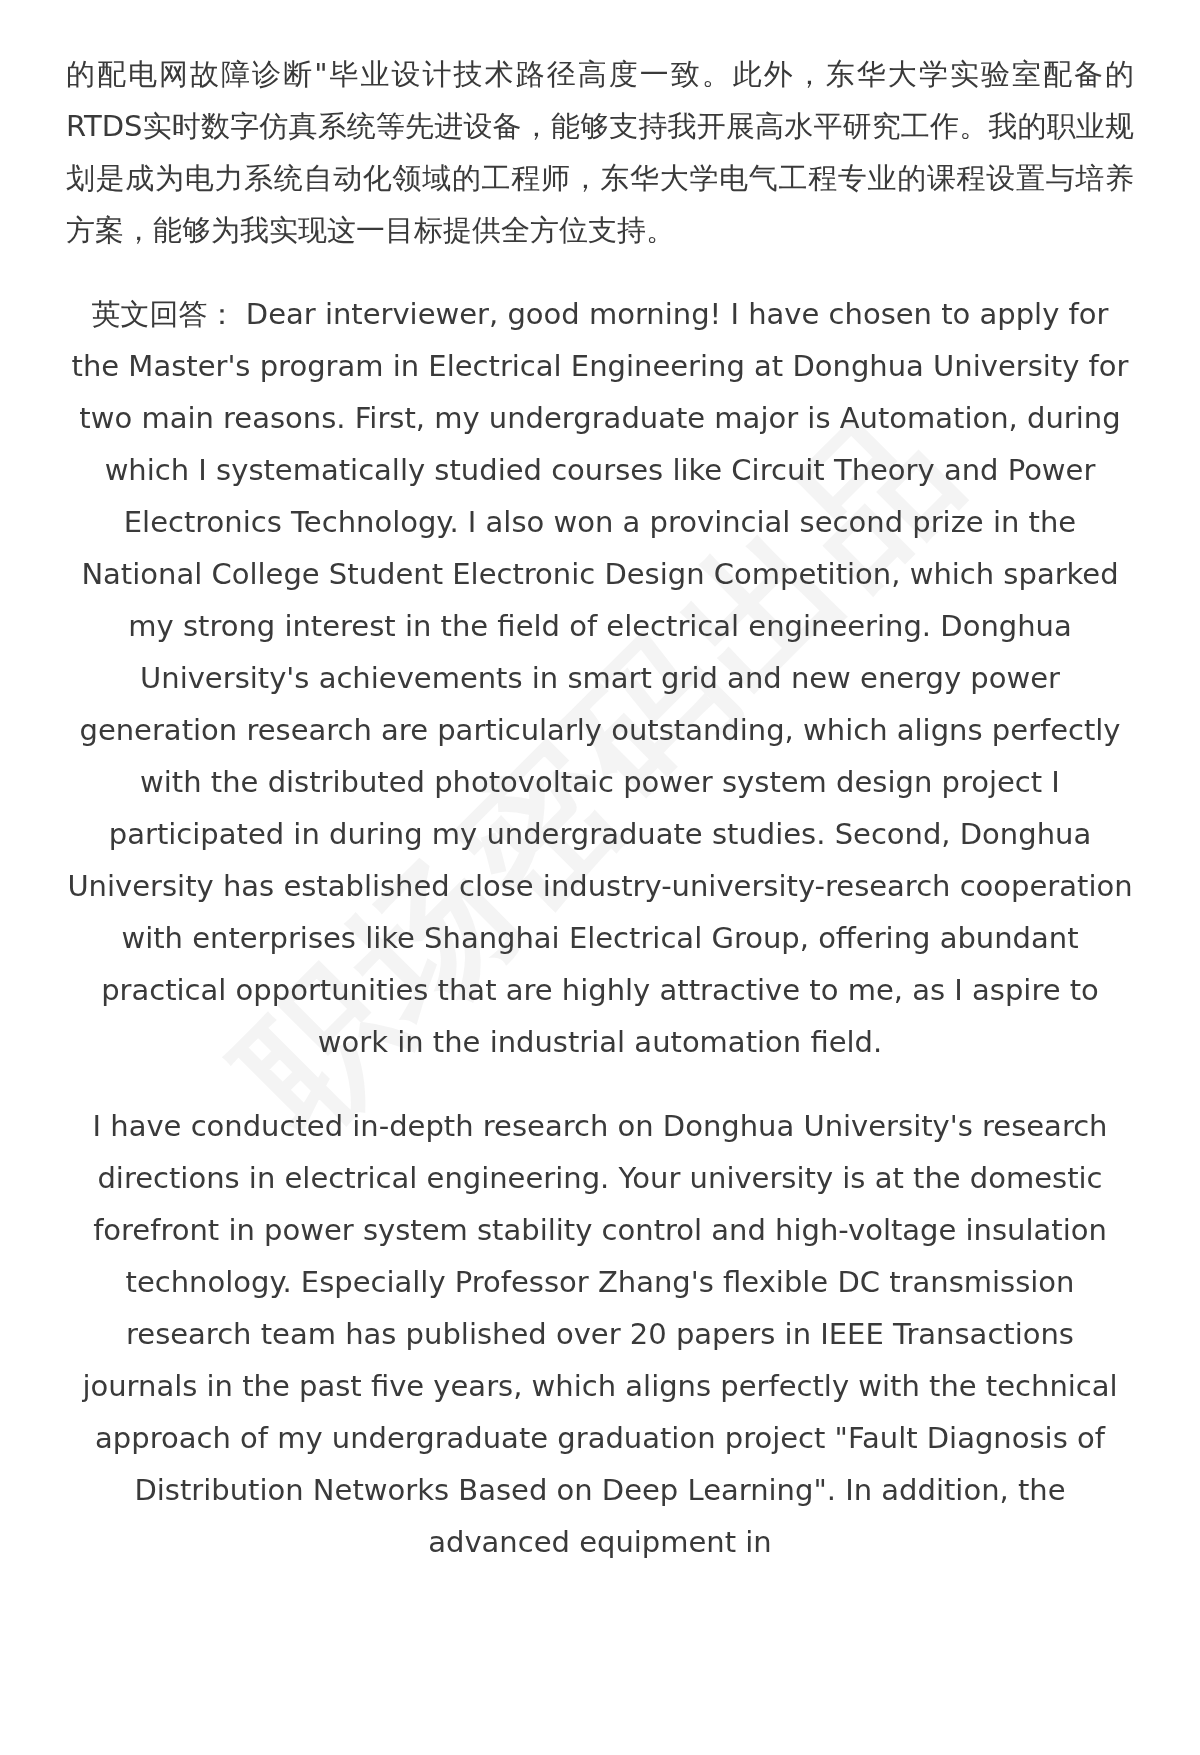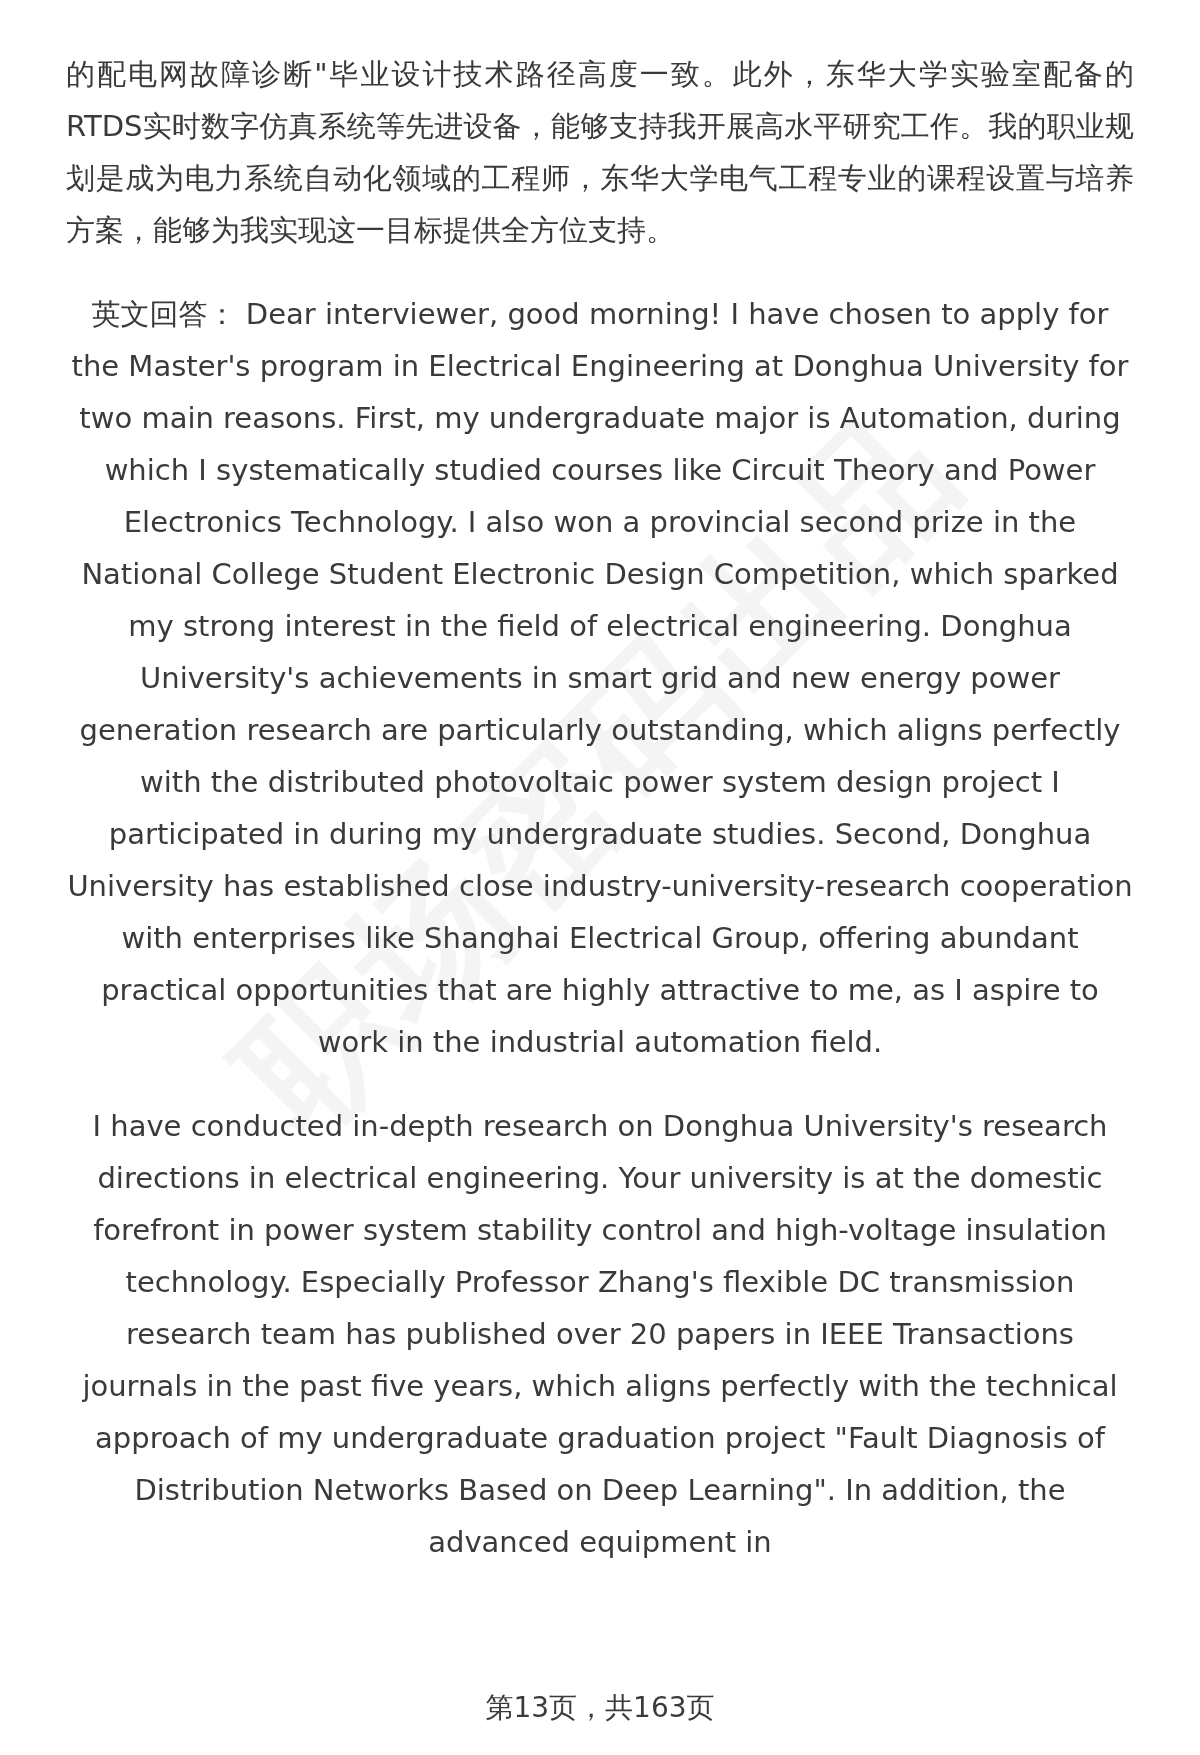--- a/index.html
+++ b/index.html
@@ -66,15 +66,14 @@
   <div class="watermark">职场密码出品</div>
 
   <main class="content">
     <p class="para para-zh">的配电网故障诊断"毕业设计技术路径高度一致。此外，东华大学实验室配备的RTDS实时数字仿真系统等先进设备，能够支持我开展高水平研究工作。我的职业规划是成为电力系统自动化领域的工程师，东华大学电气工程专业的课程设置与培养方案，能够为我实现这一目标提供全方位支持。</p>
 
     <p class="para">英文回答： Dear interviewer, good morning! I have chosen to apply for the Master's program in Electrical Engineering at Donghua University for two main reasons. First, my undergraduate major is Automation, during which I systematically studied courses like Circuit Theory and Power Electronics Technology. I also won a provincial second prize in the National College Student Electronic Design Competition, which sparked my strong interest in the field of electrical engineering. Donghua University's achievements in smart grid and new energy power generation research are particularly outstanding, which aligns perfectly with the distributed photovoltaic power system design project I participated in during my undergraduate studies. Second, Donghua University has established close industry-university-research cooperation with enterprises like Shanghai Electrical Group, offering abundant practical opportunities that are highly attractive to me, as I aspire to work in the industrial automation field.</p>
 
     <p class="para">I have conducted in-depth research on Donghua University's research directions in electrical engineering. Your university is at the domestic forefront in power system stability control and high-voltage insulation technology. Especially Professor Zhang's flexible DC transmission research team has published over 20 papers in IEEE Transactions journals in the past five years, which aligns perfectly with the technical approach of my undergraduate graduation project "Fault Diagnosis of Distribution Networks Based on Deep Learning". In addition, the advanced equipment in</p>
   </main>
 
-  <footer class="page-footer">第13页，共163页</footer>
 
 </div>
 
 </body></html>

